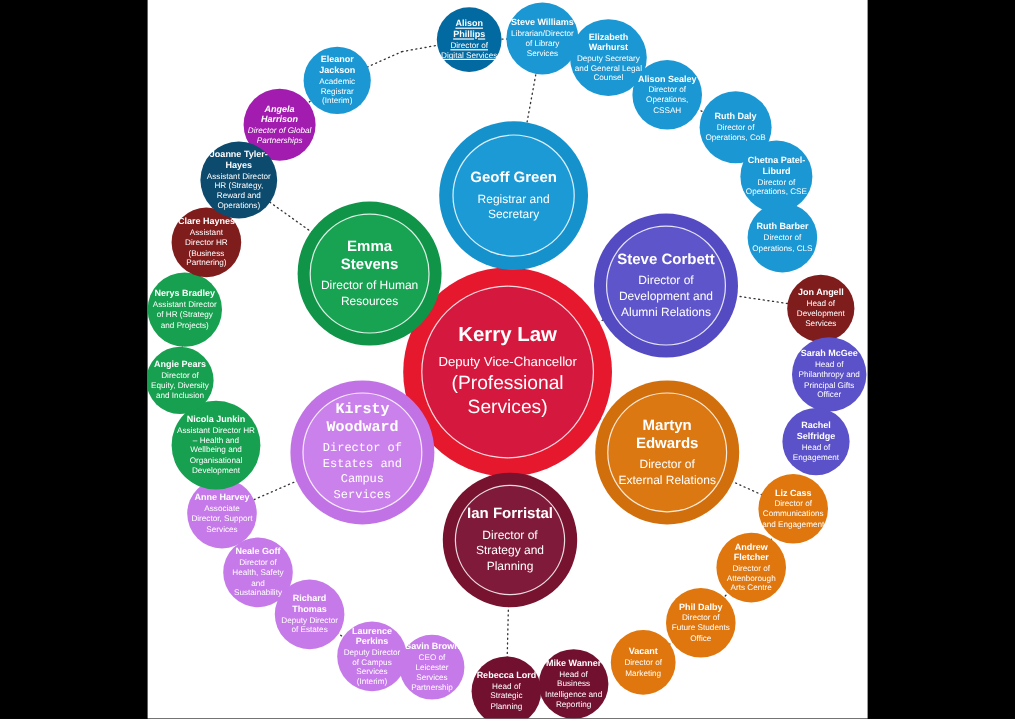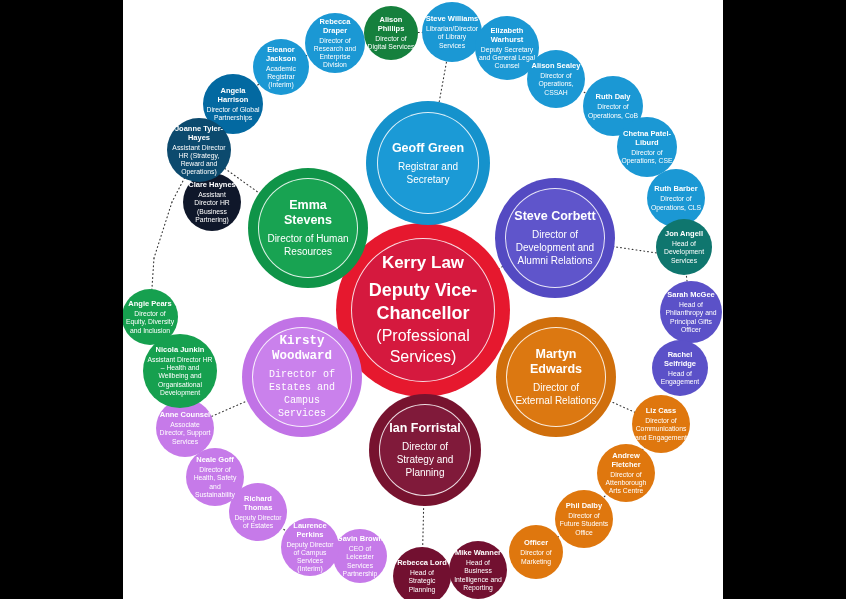--- a/index.html
+++ b/index.html
@@ -9,21 +9,21 @@
   #links-svg{position:absolute;left:0;top:0;width:600px;height:599px;}
   #links-svg line{stroke:#333;stroke-width:1.1;stroke-dasharray:0.9 3;stroke-linecap:round;}
   .node{position:absolute;border-radius:50%;color:#fff;display:flex;align-items:center;
         justify-content:center;text-align:center;box-sizing:border-box;}
   .node .inner{position:absolute;inset:8.5%;border-radius:50%;border:1.5px solid rgba(255,255,255,.85);
         display:flex;flex-direction:column;align-items:center;justify-content:center;
         text-align:center;box-sizing:border-box;padding:6%;}
   .node .txt{display:flex;flex-direction:column;align-items:center;justify-content:center;}
   .name{font-weight:700;}
   .lvl1 .name{font-size:17px;line-height:1.2;margin-bottom:6px;}
-  .lvl1 .title{font-size:18px;font-weight:700;line-height:1.3;}
+  .lvl1 .title{font-size:11px;font-weight:400;line-height:1.3;}
   .lvl1 .subtitle{font-size:16px;font-weight:400;line-height:1.3;}
   .lvl2 .name{font-size:12.5px;line-height:1.2;margin-bottom:4px;}
   .lvl2 .title{font-size:10px;line-height:1.3;}
   .lvl3{padding:3px;flex-direction:column;}
   .lvl3 .name{font-size:7.5px;line-height:1.2;margin-bottom:2px;}
   .lvl3 .title{font-size:6.8px;line-height:1.18;}
 </style>
 </head>
 <body>
 
@@ -117,39 +117,33 @@
         </div>
       </div>
       <div class="node lvl2" style="left: 246px; top: 394px; width: 112px; height: 112px; background: rgb(119, 19, 47);">
         <div class="inner" style="background: rgb(128, 26, 58);">
           <div class="txt">
             <div class="name">Ian Forristal</div>
             <div class="title">Director of Strategy and Planning</div>
           </div>
         </div>
       </div>
-      <div class="node lvl3" style="left: 80px; top: 74px; width: 60px; height: 60px; background: #0369a1;">
+      <div class="node lvl3" style="left: 80px; top: 74px; width: 60px; height: 60px; background: #a21caf; font-style: italic;">
         <div class="txt">
           <div class="name">Angela Harrison</div>
           <div class="title">Director of Global Partnerships</div>
         </div>
       </div>
       <div class="node lvl3" style="left: 130px; top: 39px; width: 56px; height: 56px; background: rgb(27, 152, 212);">
         <div class="txt">
           <div class="name">Eleanor Jackson</div>
           <div class="title">Academic Registrar (Interim)</div>
         </div>
       </div>
-      <div class="node lvl3" style="left: 182px; top: 13px; width: 60px; height: 60px; background: rgb(27, 152, 212);">
-        <div class="txt">
-          <div class="name">Rebecca Draper</div>
-          <div class="title">Director of Research and Enterprise Division</div>
-        </div>
-      </div>
-      <div class="node lvl3" style="left: 241px; top: 6px; width: 54px; height: 54px; background: #15803d;">
+      <div class="node lvl3" style="left: 241px; top: 6px; width: 54px; height: 54px; background: #0369a1; text-decoration: underline;">
         <div class="txt">
           <div class="name">Alison Phillips</div>
           <div class="title">Director of Digital Services</div>
         </div>
       </div>
       <div class="node lvl3" style="left: 299px; top: 2px; width: 60px; height: 60px; background: rgb(27, 152, 212);">
         <div class="txt">
           <div class="name">Steve Williams</div>
           <div class="title">Librarian/Director of Library Services</div>
         </div>
@@ -171,27 +165,27 @@
           <div class="name">Ruth Daly</div>
           <div class="title">Director of Operations, CoB</div>
         </div>
       </div>
       <div class="node lvl3" style="left: 494px; top: 117px; width: 60px; height: 60px; background: rgb(27, 152, 212);">
         <div class="txt">
           <div class="name">Chetna Patel-Liburd</div>
           <div class="title">Director of Operations, CSE</div>
         </div>
       </div>
-      <div class="node lvl3" style="left: 524px; top: 169px; width: 58px; height: 58px; background: rgb(27, 152, 212);">
+      <div class="node lvl3" style="left: 500px; top: 169px; width: 58px; height: 58px; background: rgb(27, 152, 212);">
         <div class="txt">
           <div class="name">Ruth Barber</div>
           <div class="title">Director of Operations, CLS</div>
         </div>
       </div>
-      <div class="node lvl3" style="left: 533px; top: 219px; width: 56px; height: 56px; background: #0f766e;">
+      <div class="node lvl3" style="left: 533px; top: 229px; width: 56px; height: 56px; background: #7f1d1d;">
         <div class="txt">
           <div class="name">Jon Angell</div>
           <div class="title">Head of Development Services</div>
         </div>
       </div>
       <div class="node lvl3" style="left: 537px; top: 281px; width: 62px; height: 62px; background: rgb(91, 81, 200);">
         <div class="txt">
           <div class="name">Sarah McGee</div>
           <div class="title">Head of Philanthropy and Principal Gifts Officer</div>
         </div>
@@ -215,21 +209,21 @@
         </div>
       </div>
       <div class="node lvl3" style="left: 432px; top: 490px; width: 58px; height: 58px; background: rgb(223, 119, 14);">
         <div class="txt">
           <div class="name">Phil Dalby</div>
           <div class="title">Director of Future Students Office</div>
         </div>
       </div>
       <div class="node lvl3" style="left: 386px; top: 525px; width: 54px; height: 54px; background: rgb(223, 119, 14);">
         <div class="txt">
-          <div class="name">Officer</div>
+          <div class="name">Vacant</div>
           <div class="title">Director of Marketing</div>
         </div>
       </div>
       <div class="node lvl3" style="left: 326px; top: 541px; width: 58px; height: 58px; background: rgb(114, 16, 48);">
         <div class="txt">
           <div class="name">Mike Wanner</div>
           <div class="title">Head of Business Intelligence and Reporting</div>
         </div>
       </div>
       <div class="node lvl3" style="left: 270px; top: 547px; width: 58px; height: 58px; background: rgb(114, 16, 48);">
@@ -257,37 +251,43 @@
         </div>
       </div>
       <div class="node lvl3" style="left: 63px; top: 448px; width: 58px; height: 58px; background: rgb(198, 122, 233);">
         <div class="txt">
           <div class="name">Neale Goff</div>
           <div class="title">Director of Health, Safety and Sustainability</div>
         </div>
       </div>
       <div class="node lvl3" style="left: 33px; top: 399px; width: 58px; height: 58px; background: rgb(198, 122, 233);">
         <div class="txt">
-          <div class="name">Anne Counsel</div>
+          <div class="name">Anne Harvey</div>
           <div class="title">Associate Director, Support Services</div>
         </div>
       </div>
       <div class="node lvl3" style="left: 20px; top: 334px; width: 74px; height: 74px; background: rgb(22, 160, 79);">
         <div class="txt">
           <div class="name">Nicola Junkin</div>
           <div class="title">Assistant Director HR – Health and Wellbeing and Organisational Development</div>
         </div>
       </div>
       <div class="node lvl3" style="left: -1px; top: 289px; width: 56px; height: 56px; background: rgb(22, 160, 79);">
         <div class="txt">
           <div class="name">Angie Pears</div>
           <div class="title">Director of Equity, Diversity and Inclusion</div>
         </div>
       </div>
-      <div class="node lvl3" style="left: 20px; top: 173px; width: 58px; height: 58px; background: #0f172a; margin-left: 40px;">
+      <div class="node lvl3" style="left: 0px; top: 227px; width: 62px; height: 62px; background: rgb(22, 160, 79);">
+        <div class="txt">
+          <div class="name">Nerys Bradley</div>
+          <div class="title">Assistant Director of HR (Strategy and Projects)</div>
+        </div>
+      </div>
+      <div class="node lvl3" style="left: 20px; top: 173px; width: 58px; height: 58px; background: #7f1d1d;">
         <div class="txt">
           <div class="name">Clare Haynes</div>
           <div class="title">Assistant Director HR (Business Partnering)</div>
         </div>
       </div>
       <div class="node lvl3" style="left: 44px; top: 118px; width: 64px; height: 64px; background: #0c4a6e;">
         <div class="txt">
           <div class="name">Joanne Tyler-Hayes</div>
           <div class="title">Assistant Director HR (Strategy, Reward and Operations)</div>
         </div>

